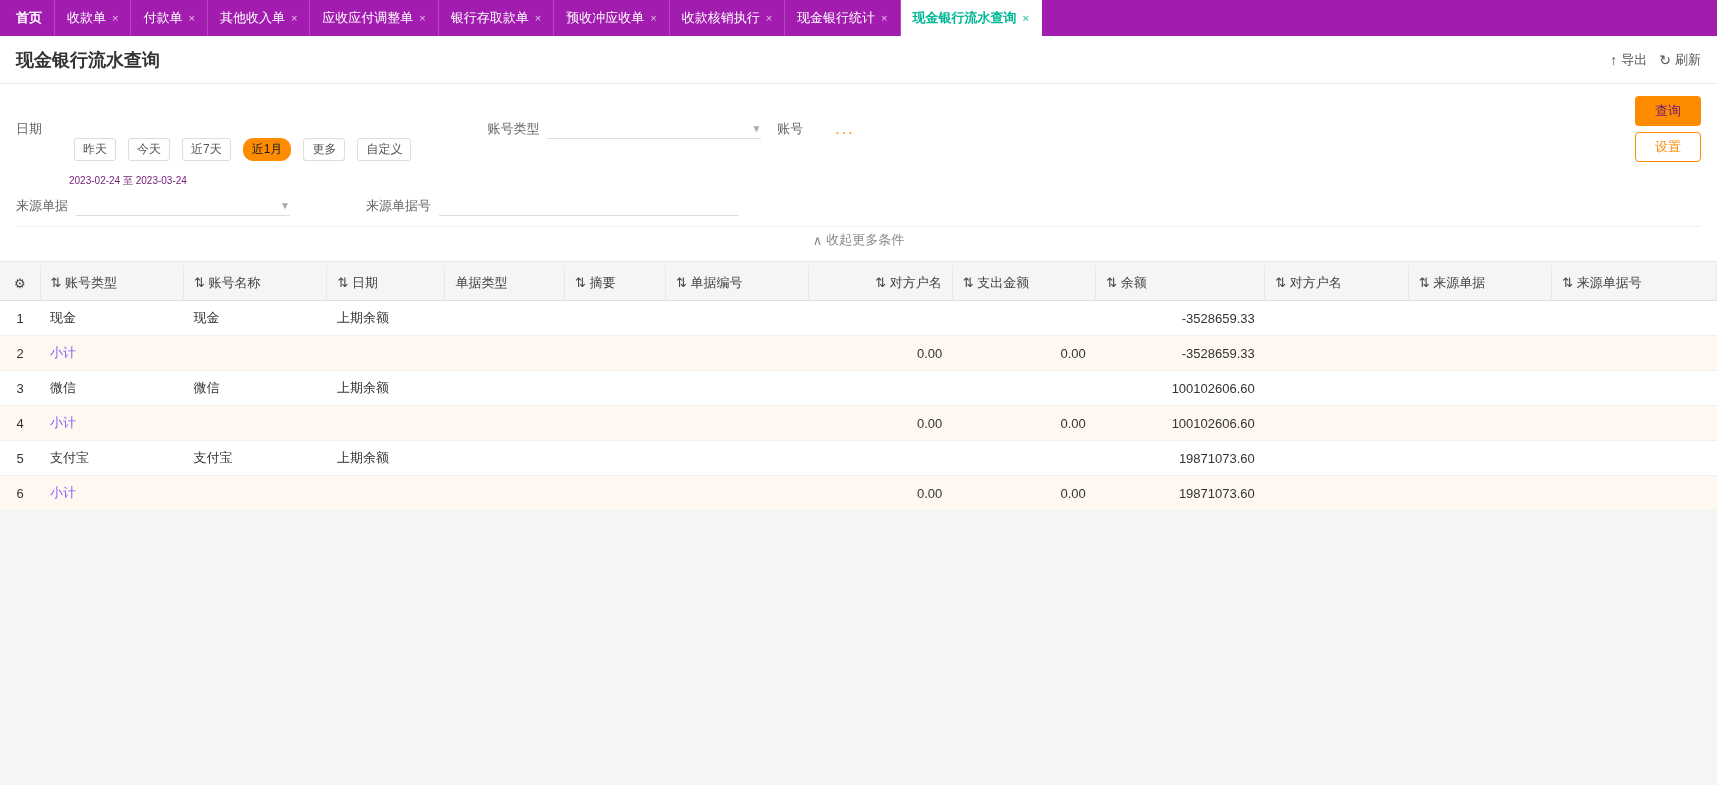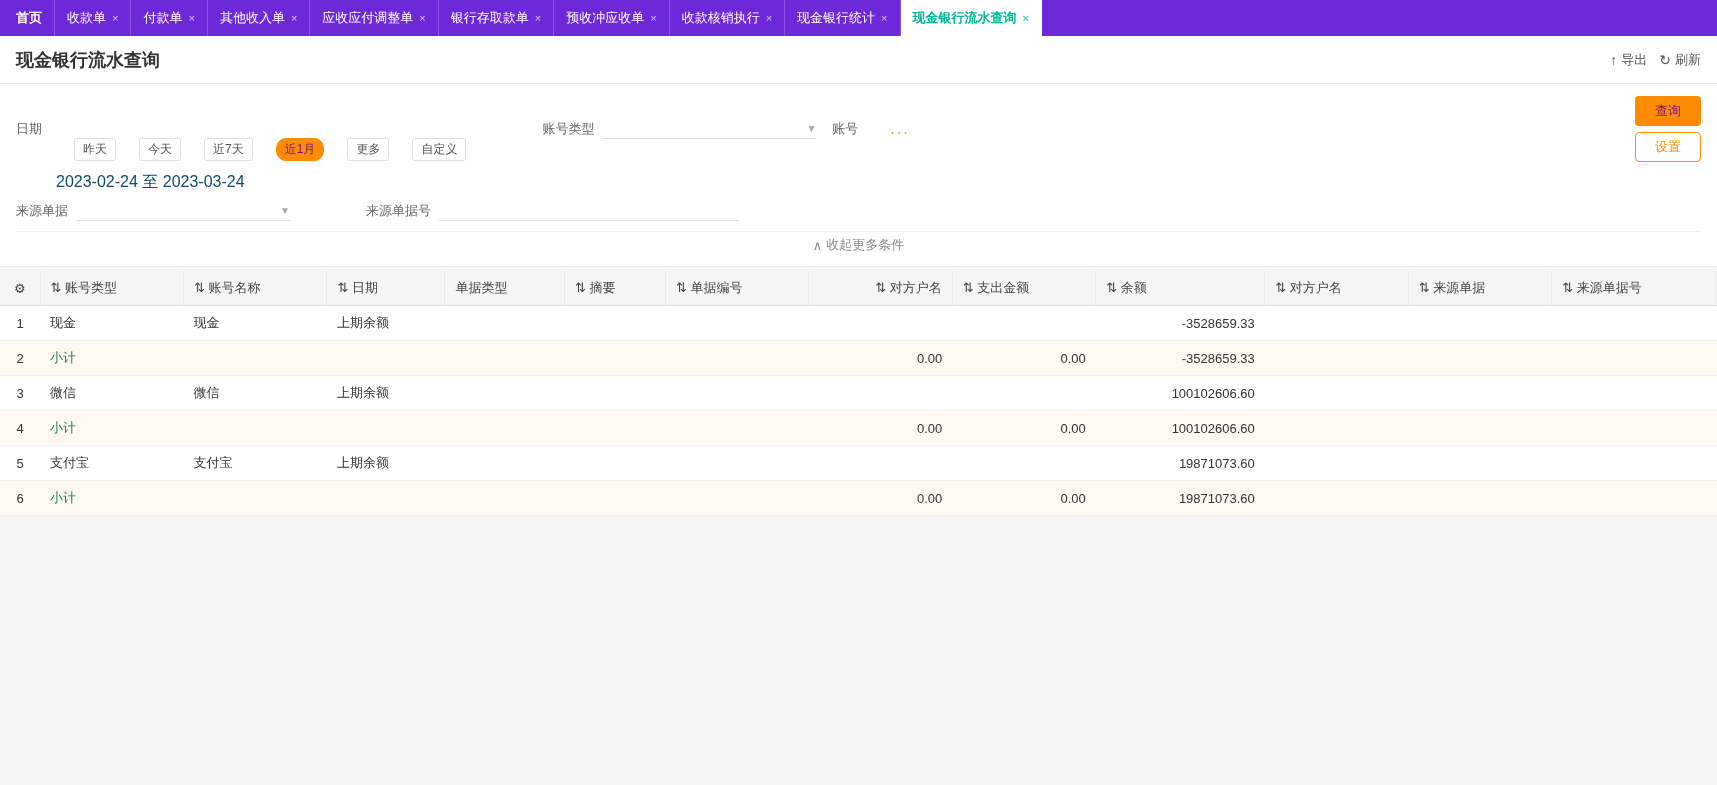--- a/index.html
+++ b/index.html
@@ -1,20 +1,20 @@
 <!DOCTYPE html>
 <html><head>
   <meta charset="utf-8">
   <style>
     * { box-sizing: border-box; margin: 0; padding: 0; font-family: 'Microsoft YaHei', SimHei, Arial, sans-serif; font-size: 13px; }
     body { background: #f5f5f5; }
 
     
     .top-nav {
-      background: #6d28d9;
+      background: #a21caf;
       display: flex;
       align-items: center;
       height: 36px;
       padding: 0 4px;
       overflow: hidden;
     }
     .nav-tab {
       display: flex;
       align-items: center;
       height: 36px;
@@ -81,42 +81,42 @@
       gap: 16px;
     }
     .filter-label {
       color: #666;
       white-space: nowrap;
       min-width: 50px;
     }
     .date-options {
       display: flex;
       align-items: flex-start;
-      gap: 23px;
+      gap: 12px;
       margin-top: 40px;
     }
     .date-btn {
       padding: 2px 8px;
       border: 1px solid #ddd;
       border-radius: 3px;
       cursor: pointer;
       color: #555;
       background: #fff;
       font-size: 12px;
     }
     .date-btn.active {
       background: #ff8c00;
       border-color: #ff8c00;
+      color: #0f172a;
+      border-radius: 10px;
+    }
+    .date-range {
       color: #701a75;
-      border-radius: 10px;
-    }
-    .date-range {
-      color: #0c4a6e;
-      font-size: 16px;
-      margin-left: 4px;
+      font-size: 10px;
+      margin-left: 17px;
     }
     .select-wrapper {
       display: flex;
       align-items: center;
       border-bottom: 1px solid #ddd;
       min-width: 120px;
       position: relative;
     }
     .select-wrapper input {
       border: none;
@@ -207,21 +207,21 @@
     }
     tbody tr.subtotal {
       background: #fff8f0;
     }
     tbody td {
       padding: 8px 10px;
       color: #333;
       white-space: nowrap;
     }
     .td-orange {
-      color: #15803d;
+      color: #8b5cf6;
     }
     .td-num {
       text-align: right;
     }
     .col-number {
       width: 40px;
       text-align: center;
     }
   </style>
 </head>

